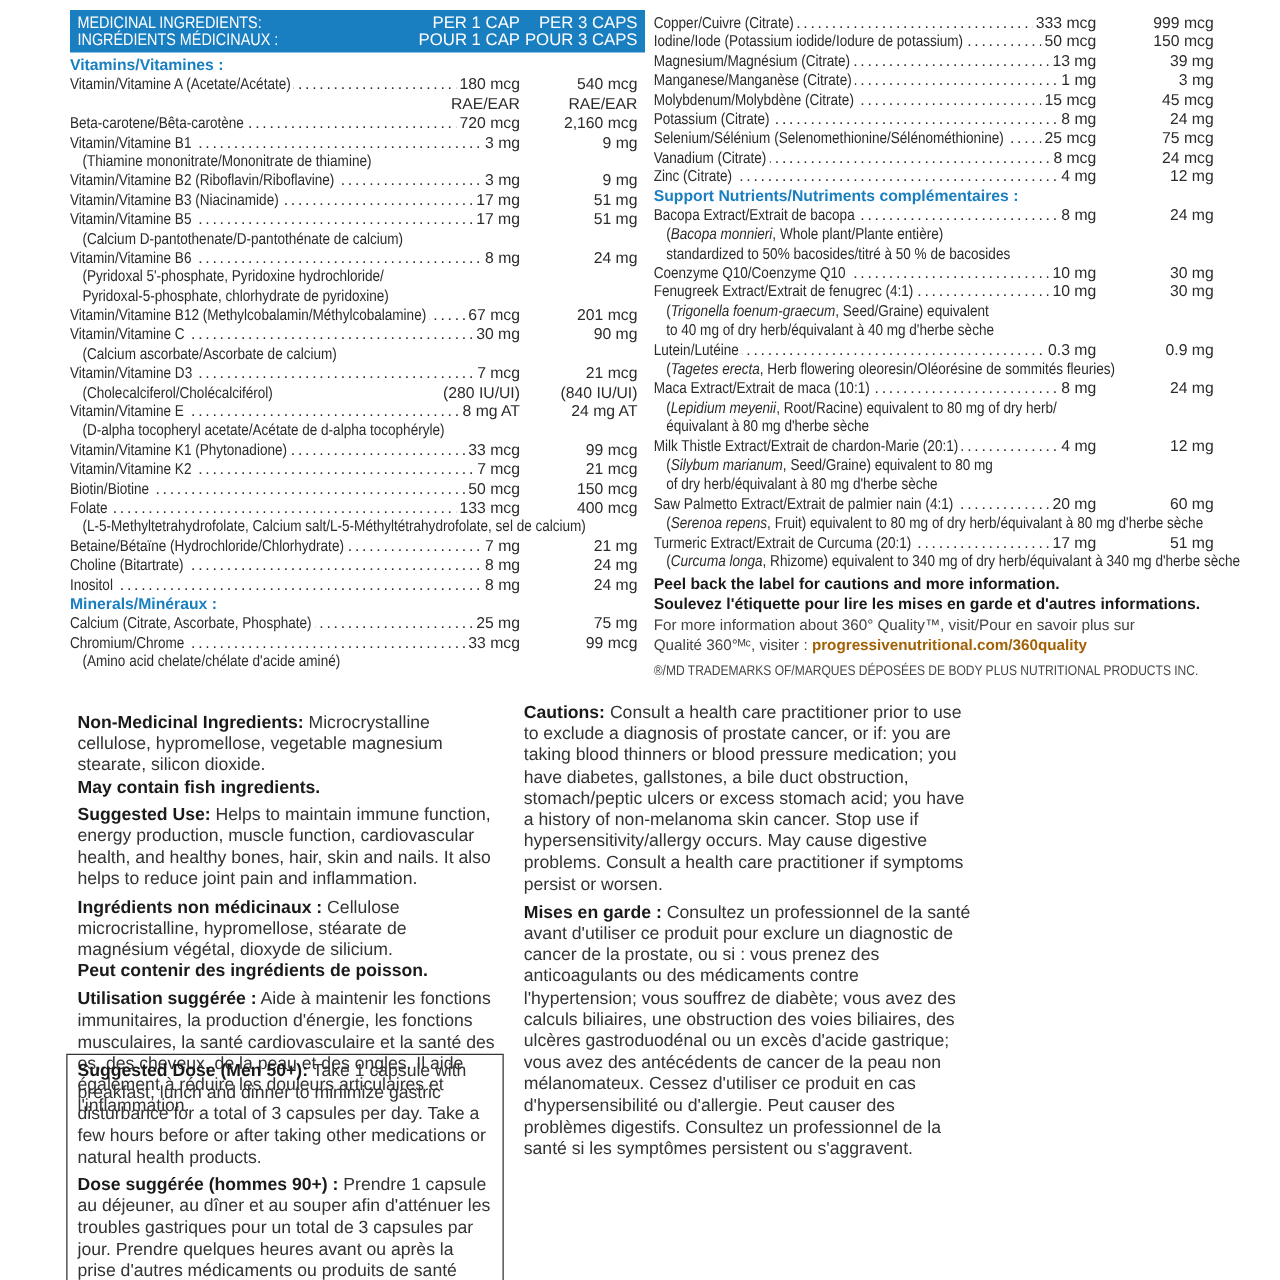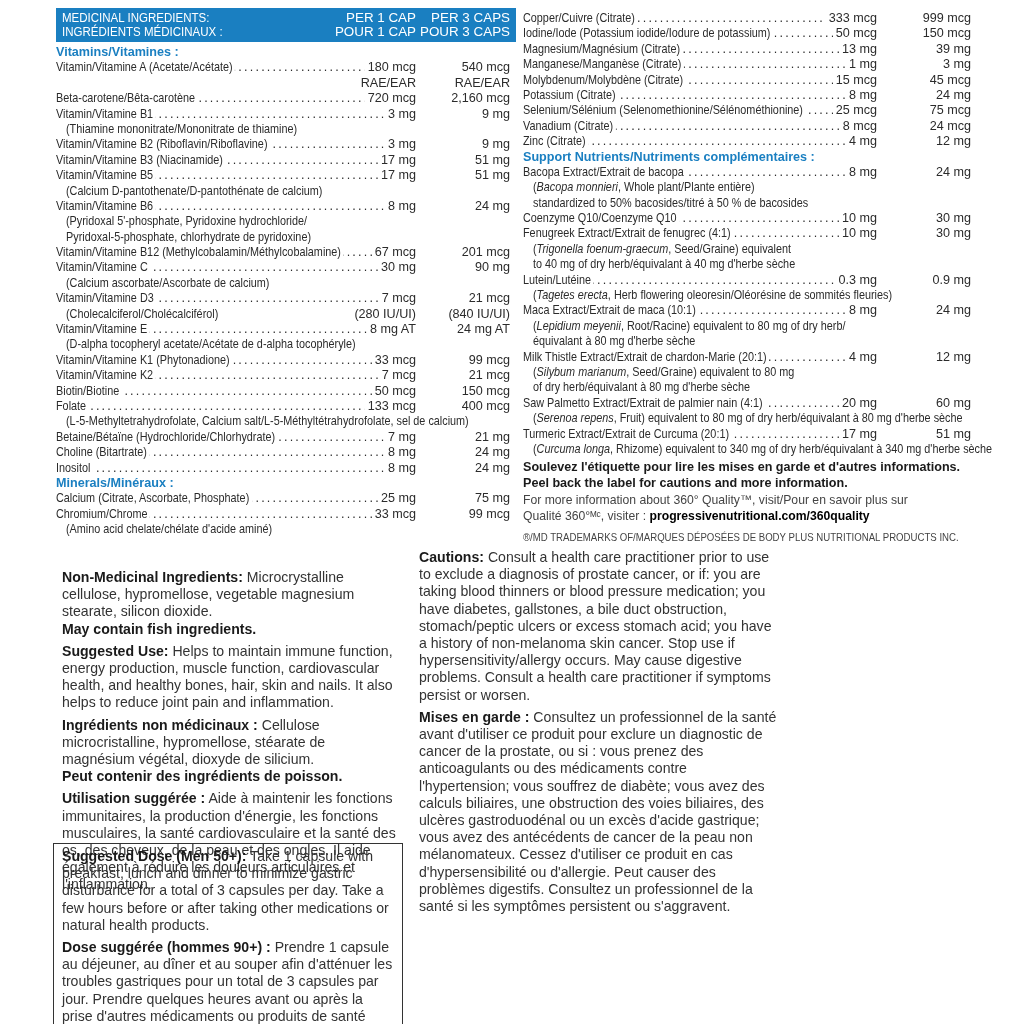--- a/index.html
+++ b/index.html
@@ -32,32 +32,32 @@
   #left-col .row .v2, #left-col .sub .v2 { right: 6px; }
 
   
   #right-col { position: absolute; left: 523px; top: 11px; width: 450px; }
   #right-col .row .dots { width: 354px; }
   #right-col .row .v1, #right-col .sub .v1 { right: 96px; }
   #right-col .row .v2, #right-col .sub .v2 { right: 2px; }
 
   .peel { font-weight: bold; font-size: 12.6px; line-height: 15.5px; color: #1a1a1a; white-space: nowrap; }
   .more { font-size: 12.2px; line-height: 15.5px; color: #444; white-space: nowrap; margin-top: 2px; }
-  .more b { color: #000000; }
+  .more b { color: #a16207; }
   .tm { font-size: 11.2px; line-height: 15px; color: #444; white-space: nowrap; margin-top: 6px; }
 
   
   .para { font-size: 14.1px; line-height: 17.2px; color: #333; }
   .para b { color: #1a1a1a; }
   .blk { margin-bottom: 5px; }
 
   #bottom-left { position: absolute; left: 62px; top: 569px; width: 338px; }
   #dose-box { position: absolute; left: 53px; top: 843px; width: 350px; height: 216px;
               border: 1.5px solid #333; padding: 4px 8px 0 8px; }
-  #bottom-right { position: absolute; left: 419px; top: 549px; width: 360px; }
+  #bottom-right { position: absolute; left: 419px; top: 561px; width: 360px; }
 </style>
 </head>
 <body>
 
 <div id="left-col">
   <div class="hdr">
     <div class="c0 narrow">
       <div>MEDICINAL INGREDIENTS:</div>
       <div>INGRÉDIENTS MÉDICINAUX :</div>
     </div>
@@ -321,22 +321,22 @@
       <div class="sub"><span class="narrow" style="display:inline-block"><span>(</span><i>Serenoa repens</i><span>, Fruit) equivalent to 80 mg of dry herb/équivalant à 80 mg d'herbe sèche</span></span><span class="v1"></span><span class="v2"></span></div>
       <div class="row">
         <span class="dots">........................................................................................................................................................................................................</span>
         <span class="nm narrow">Turmeric Extract/Extrait de Curcuma (20:1)</span>
         <span class="v1">17 mg</span>
         <span class="v2">51 mg</span>
       </div>
       <div class="sub"><span class="narrow" style="display:inline-block"><span>(</span><i>Curcuma longa</i><span>, Rhizome) equivalent to 340 mg of dry herb/équivalant à 340 mg d'herbe sèche</span></span><span class="v1"></span><span class="v2"></span></div>
     </div>
   <div style="margin-top:3px">
+    <div class="peel">Peel back the label for cautions and more information.</div>
     <div class="peel">Soulevez l'étiquette pour lire les mises en garde et d'autres informations.</div>
-    <div class="peel">Peel back the label for cautions and more information.</div>
     <div class="more">
       <div>For more information about 360° Quality™, visit/Pour en savoir plus sur</div>
       <div><span>Qualité 360°ᴹᶜ, visiter : </span><b>progressivenutritional.com/360quality</b></div>
     </div>
     <div class="tm narrow">®/MD TRADEMARKS OF/MARQUES DÉPOSÉES DE BODY PLUS NUTRITIONAL PRODUCTS INC.</div>
   </div>
 </div>
 
 <div id="bottom-left" class="para">
   <div class="blk">

